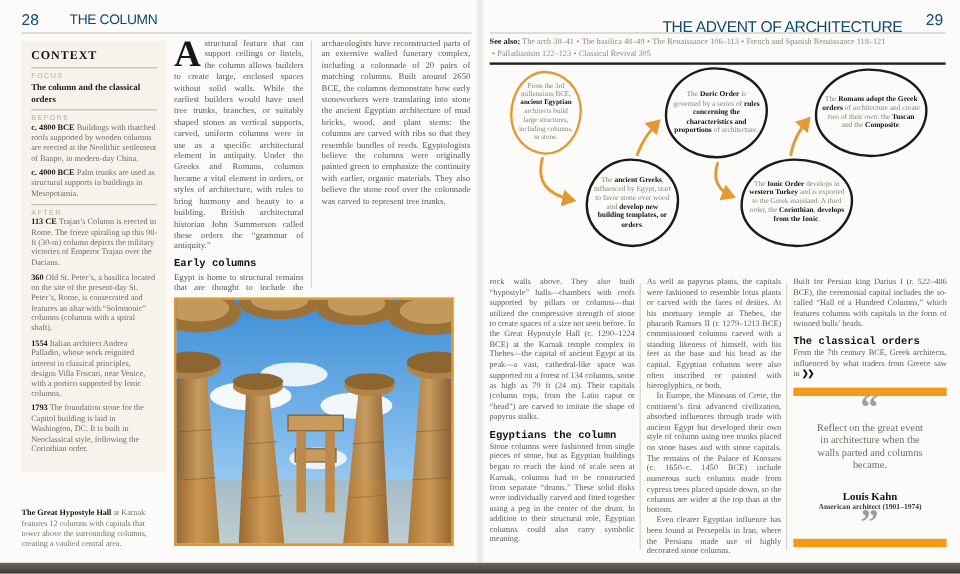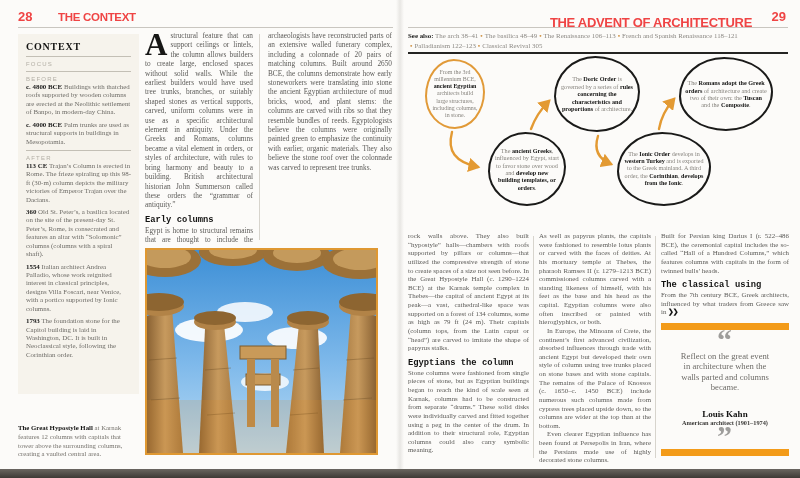--- a/index.html
+++ b/index.html
@@ -4,21 +4,21 @@
 <style>
   html,body{margin:0;padding:0;width:800px;height:478px;overflow:hidden;
     background:#fcfbf9;font-family:"Liberation Serif",serif;color:#57565a;}
   .abs{position:absolute;}
   
   #gutter{left:396px;top:0;width:8px;height:470px;
     background:linear-gradient(90deg,rgba(0,0,0,0),rgba(90,85,75,.12),rgba(0,0,0,0));}
   #book-edge{left:0;top:469px;width:800px;height:9px;
     background:linear-gradient(#6a6660,#3d3a36);}
   
-  .hdr{font-family:"Liberation Sans",sans-serif;font-weight:bold;color:#ef4444;}
+  .hdr{font-family:"Liberation Sans",sans-serif;font-weight:normal;color:#0c4a6e;}
   #lp-num{left:18px;top:9px;font-size:13px;}
   #lp-title{left:58px;top:10.5px;font-size:11.5px;letter-spacing:-.3px;}
   #rp-title{right:48px;top:15px;font-size:13px;letter-spacing:-.3px;}
   #rp-num{right:14px;top:9px;font-size:13px;}
   .thinrule{height:1px;background:#c9c6c0;}
   #lp-rule{left:18px;top:27px;width:375px;}
   #rp-rule{left:408px;top:27px;width:380px;}
   #rp-thickrule{left:408px;top:52px;width:380px;height:2px;background:#242422;}
   
   #see-also{left:408px;top:31px;width:382px;font-size:6.9px;line-height:1.5;color:#8c8984;}
@@ -80,27 +80,28 @@
   .qmark{font-size:30px;line-height:20px;font-weight:bold;color:#9e9d9b;letter-spacing:1px;}
   #quote-text{width:94px;margin:1px auto 16px;font-size:8.6px;line-height:1.22;color:#6e6c68;}
   #quote-author{margin-top:2px;font-size:9px;font-weight:bold;color:#131312;}
   #quote-credit{font-size:6.3px;font-weight:bold;color:#3c3b39;}
   #bar-bottom{margin-top:3px;}
 </style>
 </head>
 <body>
 
 <div class="abs hdr" id="lp-num">28</div>
-<div class="abs hdr" id="lp-title">THE CONTEXT</div>
+<div class="abs hdr" id="lp-title">THE COLUMN</div>
 <div class="abs thinrule" id="lp-rule"></div>
 
 <div class="abs" id="context">
   <div id="ctx-heading">CONTEXT</div>
   <div class="ctx-rule"></div>
   <div class="ctx-label">FOCUS</div>
+  <div class="ctx-focus">The column and the classical orders</div>
   <div class="ctx-rule"></div>
   <div class="ctx-label">BEFORE</div>
   <p class="ctx-item"><b>c. 4800 BCE</b> <span>Buildings with thatched roofs supported by wooden columns are erected at the Neolithic settlement of Banpo, in modern-day China.</span></p>
   <p class="ctx-item"><b>c. 4000 BCE</b> <span>Palm trunks are used as structural supports in buildings in Mesopotamia.</span></p>
   <div class="ctx-rule"></div>
   <div class="ctx-label">AFTER</div>
   <p class="ctx-item"><b>113 CE</b> <span>Trajan’s Column is erected in Rome. The frieze spiraling up this 98-ft (30-m) column depicts the military victories of Emperor Trajan over the Dacians.</span></p>
   <p class="ctx-item"><b>360</b> <span>Old St. Peter’s, a basilica located on the site of the present-day St. Peter’s, Rome, is consecrated and features an altar with “Solomonic” columns (columns with a spiral shaft).</span></p>
   <p class="ctx-item"><b>1554</b> <span>Italian architect Andrea Palladio, whose work reignited interest in classical principles, designs Villa Foscari, near Venice, with a portico supported by Ionic columns.</span></p>
   <p class="ctx-item"><b>1793</b> <span>The foundation stone for the Capitol building is laid in Washington, DC. It is built in Neoclassical style, following the Corinthian order.</span></p>
@@ -235,21 +236,21 @@
 </div>
 <div class="abs" id="rp-colrule1"></div>
 <div class="abs col" id="rp-col2">
   <p class="bp2">As well as papyrus plants, the capitals were fashioned to resemble lotus plants or carved with the faces of deities. At his mortuary temple at Thebes, the pharaoh Ramses II (r. 1279–1213 BCE) commissioned columns carved with a standing likeness of himself, with his feet as the base and his head as the capital. Egyptian columns were also often inscribed or painted with hieroglyphics, or both.</p>
   <p class="bp2 indent">In Europe, the Minoans of Crete, the continent’s first advanced civilization, absorbed influences through trade with ancient Egypt but developed their own style of column using tree trunks placed on stone bases and with stone capitals. The remains of the Palace of Knossos (c. 1650–c. 1450 BCE) include numerous such columns made from cypress trees placed upside down, so the columns are wider at the top than at the bottom.</p>
   <p class="bp2 indent">Even clearer Egyptian influence has been found at Persepolis in Iran, where the Persians made use of highly decorated stone columns.</p>
 </div>
 <div class="abs" id="rp-colrule2"></div>
 <div class="abs col" id="rp-col3">
   <p class="bp2">Built for Persian king Darius I (r. 522–486 BCE), the ceremonial capital includes the so-called “Hall of a Hundred Columns,” which features columns with capitals in the form of twinned bulls’ heads.</p>
-  <h3 class="article-h">The classical using</h3>
+  <h3 class="article-h">The classical orders</h3>
   <p class="bp2"><span>From the 7th century BCE, Greek architects, influenced by what traders from Greece saw in </span><span class="cont-arrows">❯❯</span></p>
   <div class="accent-bar" id="bar-top"></div>
   <div id="quote">
     <div class="qmark">“</div>
     <div id="quote-text">Reflect on the great event in architecture when the walls parted and columns became.</div>
     <div id="quote-author">Louis Kahn</div>
     <div id="quote-credit">American architect (1901–1974)</div>
     <div class="qmark">”</div>
   </div>
   <div class="accent-bar" id="bar-bottom"></div>

